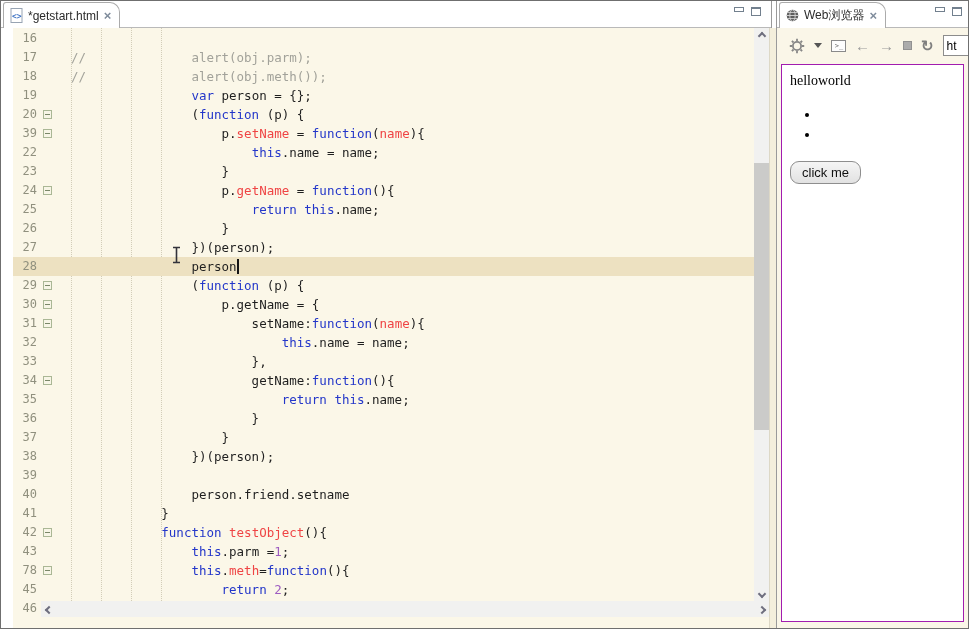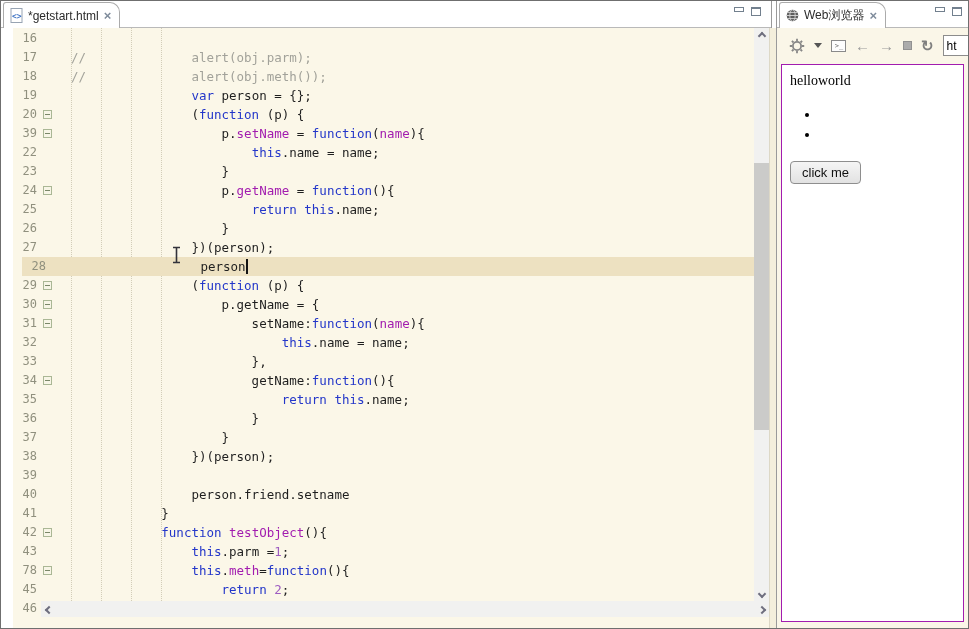--- a/index.html
+++ b/index.html
@@ -21,28 +21,28 @@
   .btn-min { width:10px; height:9px; position:relative; }
   .btn-min::after { content:""; position:absolute; left:0; right:0; top:0; height:3px; border:1px solid #72808e; }
   .btn-max { width:10px; height:9px; border:1px solid #72808e; border-top:2px solid #72808e; }
 
   
   .editor { position:absolute; left:12px; top:27px; width:770px; height:600px; background:#fbf7e8; overflow:hidden; }
   .guides { position:absolute; left:0; top:0; bottom:27px; width:741px; }
   .guide { position:absolute; top:0; bottom:0; width:0; border-left:1px dotted #d2cdb8; }
   .rows { position:absolute; left:0; top:1px; }
   .row { position:relative; height:19px; display:flex; width:741px; }
-  .row.cur { background:#ede1c1;margin-left:9px; }
+  .row.cur { background:#ede1c1; }
   .ln { width:28px; text-align:right; padding-right:4px; font-family:"DejaVu Sans Mono",monospace; font-size:12px; line-height:19px; color:#90907e; flex:none; }
   .foldcell { width:16px; flex:none; position:relative; }
   .fold { position:absolute; left:2px; top:5px; width:9px; height:9px; border:1px solid #aab795; background:#f7f5e6; }
   .fold::after { content:""; position:absolute; left:1px; right:1px; top:3px; height:1px; background:#7a8768; }
   .code { white-space:pre; font-family:"DejaVu Sans Mono",monospace; font-size:12.5px; line-height:19px; color:#1f1f1f; padding-left:14px; flex:none; }
   .tk-k { color:#2336c9; }
-  .tk-f { color:#a21caf; }
+  .tk-f { color:#ef4444; }
   .tk-n { color:#9d5cc0; }
   .tk-c { color:#a2a29a; }
   .tk-p { color:#1f1f1f; }
   .caret { display:inline-block; width:0; height:15px; border-left:2px solid #141414; vertical-align:text-bottom; }
   .ibeam { position:absolute; left:158px; top:218px; width:11px; height:18px; }
 
   
   .vscroll { position:absolute; left:741px; top:0; width:15px; height:573px; background:#f1f1f0; }
   .vthumb  { position:absolute; left:0; top:135px; width:15px; height:267px; background:#cbcbc9; }
   .hscroll { position:absolute; left:28px; top:573px; width:728px; height:16px; background:#f1f1f0; }
@@ -61,21 +61,21 @@
   .term-icon { width:15px; height:12px; border:1px solid #8a8a8a; background:#fdfdfd; font-family:"DejaVu Sans Mono",monospace; font-size:7px; line-height:10px; color:#6a6a6a; text-align:left; padding-left:1px; }
   .nav-arrow { font-size:15px; color:#9a9a9a; line-height:1; }
   .stop-sq { width:9px; height:9px; background:#ababab; border:1px solid #919191; }
   .refresh { font-size:15px; font-weight:bold; color:#7f7f7f; line-height:1; }
   .urlbox { flex:none; width:40px; height:21px; border:1px solid #8c8c8c; background:#fff; font-size:12px; padding:2px 3px; font-family:"Liberation Sans",sans-serif; }
   .content { position:absolute; left:4px; top:63px; width:183px; height:558px; background:#fff; border:1px solid #a21caf; padding:8px; overflow:hidden; }
   .content h1 { font-family:"Liberation Serif",serif; font-size:14px; font-weight:normal; color:#000; }
   .content ul { margin:16px 0 0 0; padding-left:30px; }
   .content li { font-size:13px; line-height:20px; color:#000; }
   .browser-btn { margin-top:16px; font-family:"Liberation Sans",sans-serif; font-size:13px; color:#111;
-                 padding:3px 11px; background:linear-gradient(#f5f5f5,#e2e2e2); border:1px solid #8e8e8e; border-radius:4px; }
+                 padding:3px 11px; background:linear-gradient(#f5f5f5,#e2e2e2); border:1px solid #8e8e8e; border-radius:9px; }
 </style>
 </head>
 <body>
 
 <div class="window">
 
   <div class="panel-left">
     <div class="tabbar">
       <div class="tab">
         <svg width="13" height="15" viewBox="0 0 13 15">

